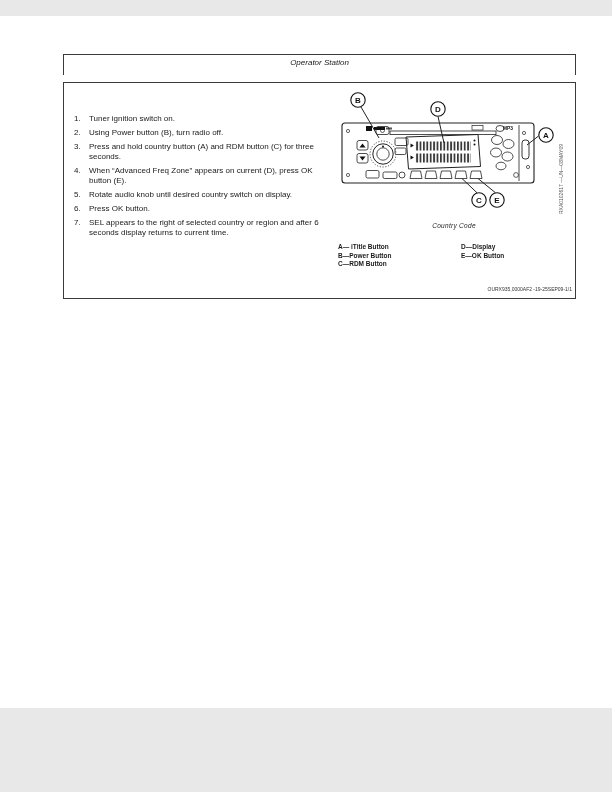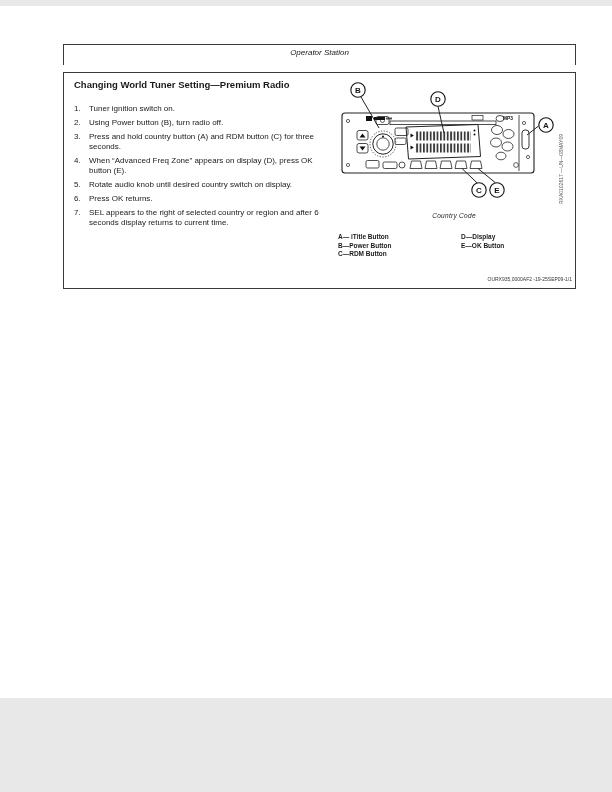--- a/index.html
+++ b/index.html
@@ -1,19 +1,19 @@
 <!DOCTYPE html>
 <html><head>
 <meta charset="utf-8">
 <style>
   html,body{margin:0;padding:0;background:#e8e8e8;}
   .page{
     position:relative;width:612px;height:692px;background:#ffffff;
     font-family:"Liberation Sans",sans-serif;color:#1a1a1a;overflow:hidden;
-    margin:6px auto;
+    margin:16px auto;
   }
   
   .hdr{
     position:absolute;left:63px;top:38px;width:513px;height:21px;
     border-top:1px solid #3a3a3a;border-left:1px solid #3a3a3a;border-right:1px solid #3a3a3a;
     text-align:center;font-style:italic;font-size:8px;padding-top:3px;box-sizing:border-box;
   }
   
   .sect{
     position:absolute;left:63px;top:66px;width:513px;height:217px;
@@ -55,46 +55,45 @@
 <body>
 
 <div class="page">
 
   <div class="hdr">
     <span>Operator Station</span>
   </div>
 
   <div class="sect">
 
-    <div class="sect-title">Changing World Tuner Setting—Premium Radio</div>
 
     <div class="steps">
       <div class="step">
         <span class="n">1.</span>
         <span class="t">Tuner ignition switch on.</span>
       </div>
       <div class="step">
         <span class="n">2.</span>
         <span class="t">Using Power button (B), turn radio off.</span>
       </div>
       <div class="step">
         <span class="n">3.</span>
         <span class="t">Press and hold country button (A) and RDM button (C) for three seconds.</span>
       </div>
       <div class="step">
         <span class="n">4.</span>
-        <span class="t">When “Advanced Freq Zone” appears on display (D), press OK button (E).</span>
+        <span class="t">When “Advanced Freq Zone” appears on current (D), press OK button (E).</span>
       </div>
       <div class="step">
         <span class="n">5.</span>
         <span class="t">Rotate audio knob until desired country switch on display.</span>
       </div>
       <div class="step">
         <span class="n">6.</span>
-        <span class="t">Press OK returns.</span>
+        <span class="t">Press OK button.</span>
       </div>
       <div class="step">
         <span class="n">7.</span>
         <span class="t">SEL appears to the right of selected country or region and after 6 seconds display returns to current time.</span>
       </div>
     </div>
 
     <svg class="fig-svg" viewBox="0 0 232 130">
       <defs>
         <pattern id="hatch" width="3.4" height="4" patternUnits="userSpaceOnUse">

